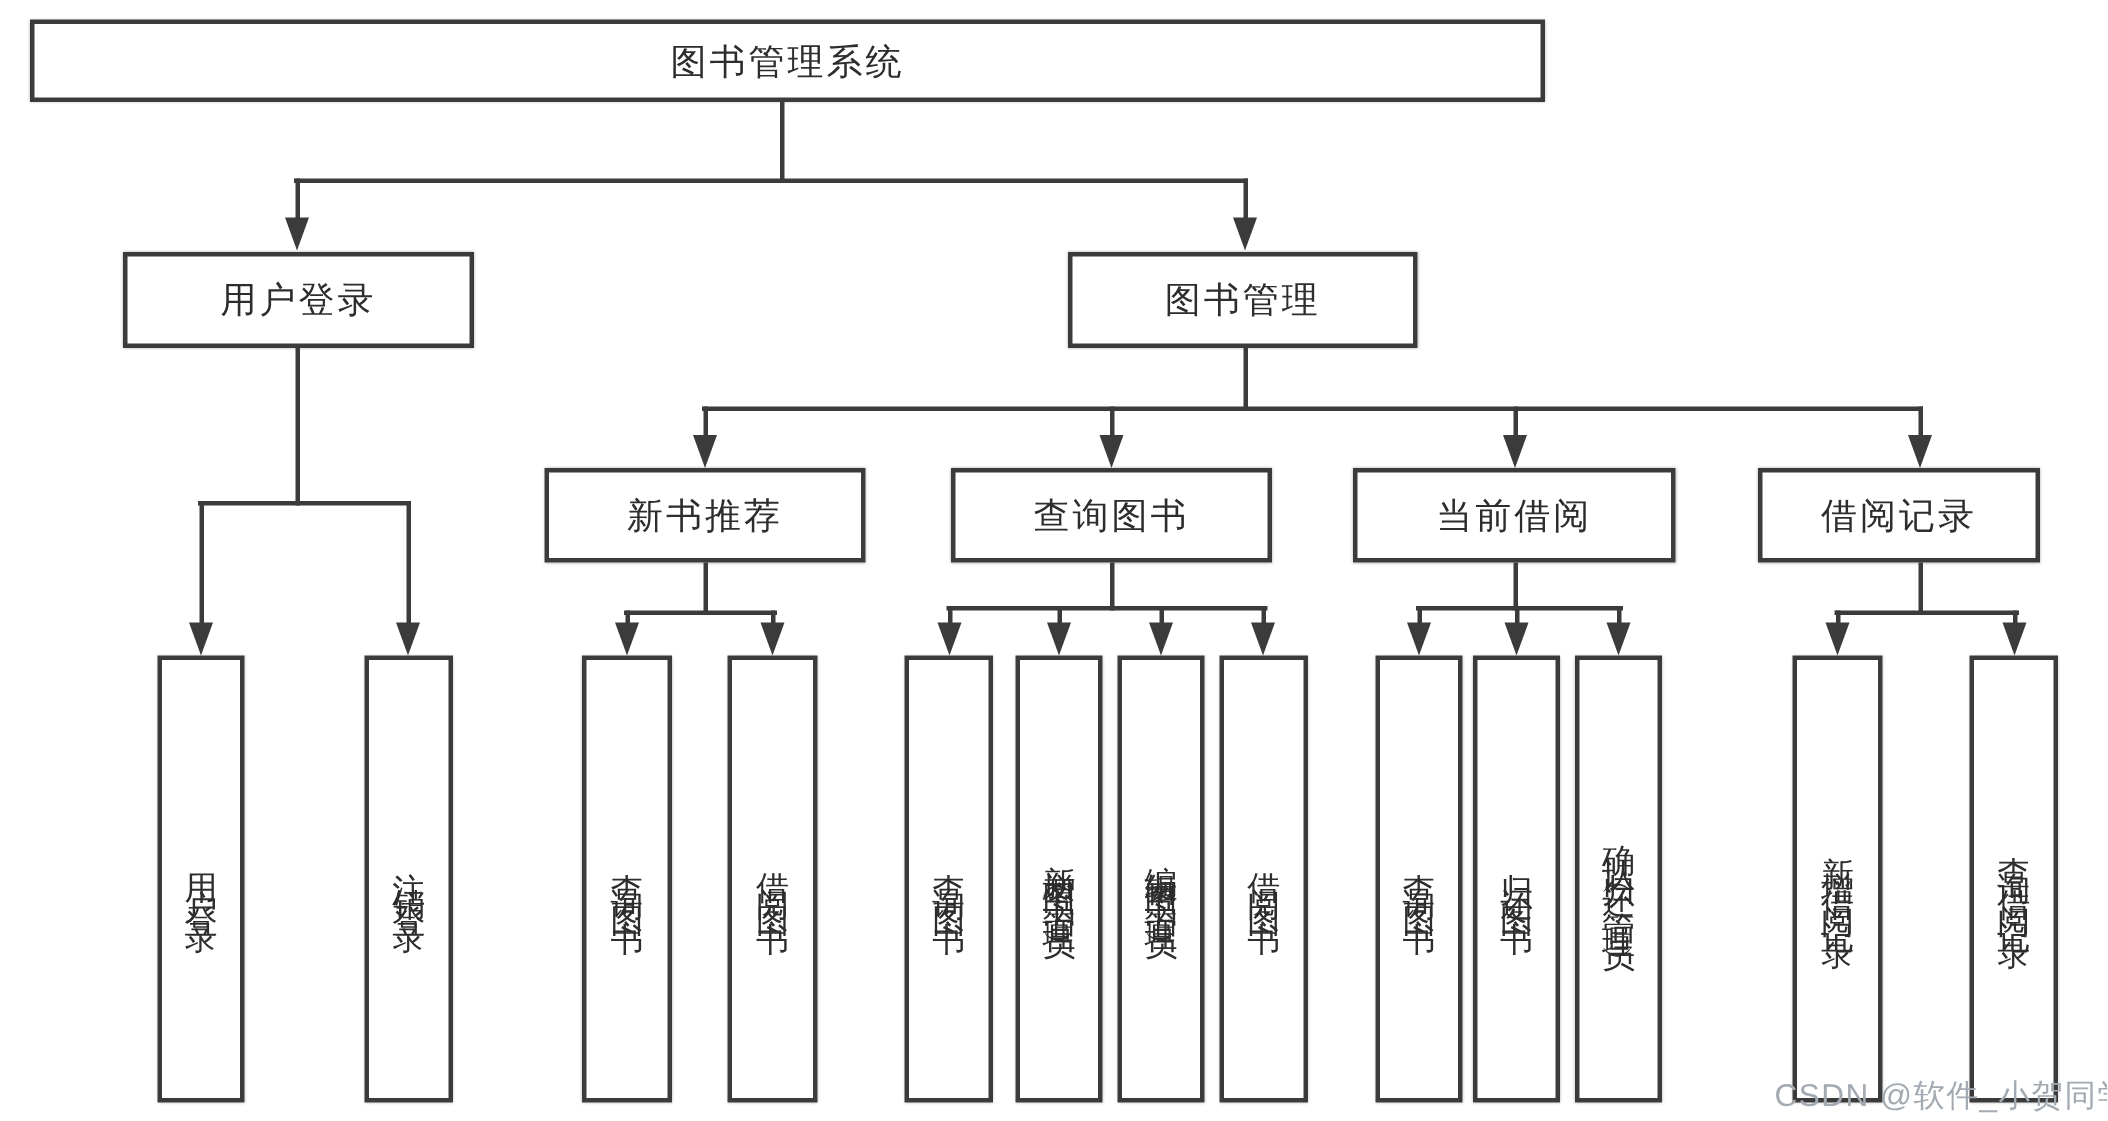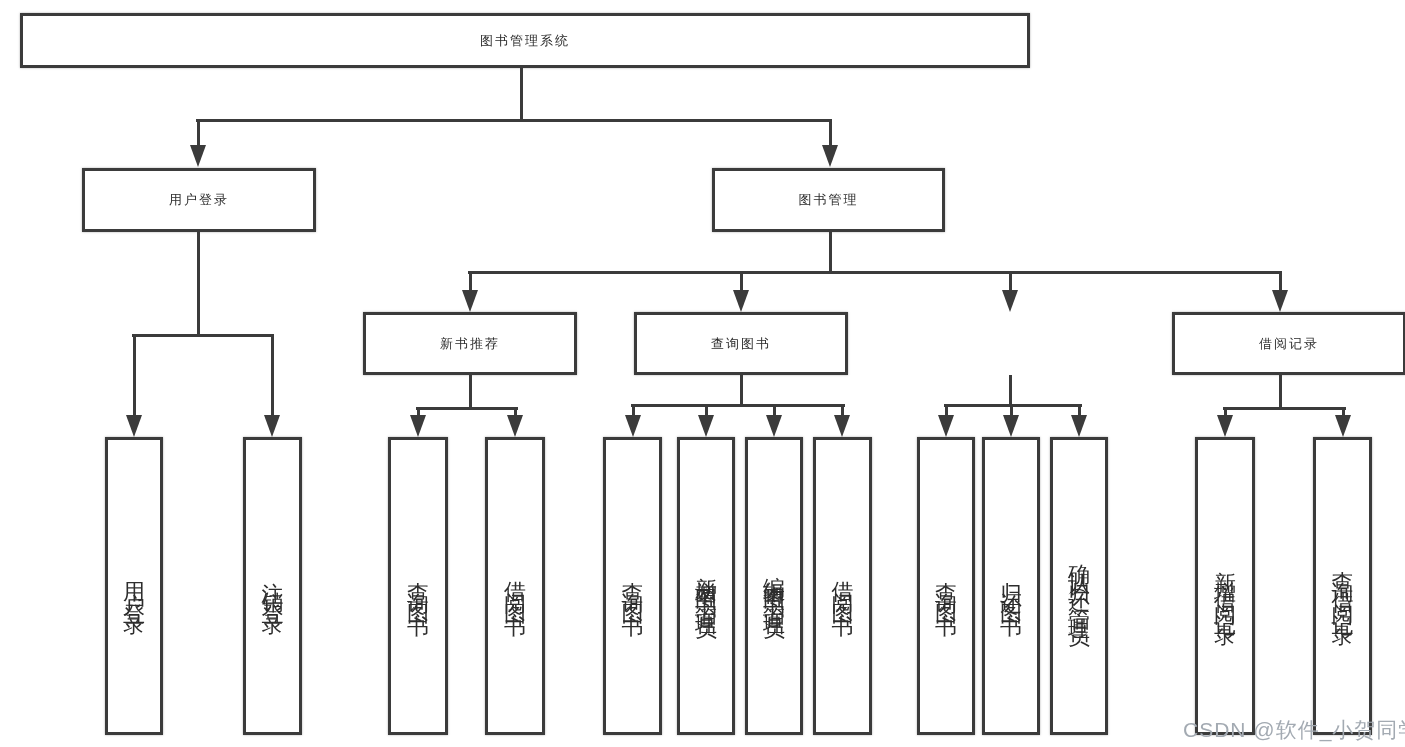--- a/index.html
+++ b/index.html
@@ -1,21 +1,21 @@
 <!DOCTYPE html>
 <html><head>
 <meta charset="utf-8">
 <style>
   html,body{margin:0;padding:0;background:#ffffff;}
   #canvas{position:relative;width:1405px;height:747px;background:#ffffff;overflow:hidden;
           font-family:"Liberation Sans","DejaVu Sans",sans-serif;}
   .box{position:absolute;box-sizing:border-box;border:3px solid #3b3b3b;background:#fff;
        display:flex;align-items:center;justify-content:center;color:#2d2d2d;
        box-shadow:0 0 2px rgba(110,110,110,.55);}
-  .hbox{font-size:13px;letter-spacing:2px;}
+  .hbox{font-size:24px;letter-spacing:2px;}
   .vbox span{writing-mode:vertical-rl;text-orientation:mixed;font-size:22px;line-height:1;}
   .sp-a{letter-spacing:11px;}
   .sp-b{letter-spacing:6px;}
   .sp-c{letter-spacing:9px;}
   .hline,.vline{position:absolute;background:#3b3b3b;}
   .hline{height:3px;}
   .vline{width:3px;}
   .ah{position:absolute;width:0;height:0;border-left:8px solid transparent;
       border-right:8px solid transparent;border-top:22px solid #3b3b3b;}
   .watermark{position:absolute;left:1183px;top:716px;font-size:21px;color:#a3aab2;
@@ -39,22 +39,25 @@
   </div>
 
   <div class="box hbox" style="left:363px;top:312px;width:214px;height:63px">
     <span>新书推荐</span>
   </div>
 
   <div class="box hbox" style="left:634px;top:312px;width:214px;height:63px">
     <span>查询图书</span>
   </div>
 
+  <div class="box hbox" style="left:902px;top:312px;width:215px;height:63px">
+    <span>当前借阅</span>
+  </div>
 
-  <div class="box hbox" style="left:1172px;top:312px;width:234px;height:63px">
+  <div class="box hbox" style="left:1172px;top:312px;width:188px;height:63px">
     <span>借阅记录</span>
   </div>
 
   <div class="box vbox" style="left:105px;top:437px;width:58px;height:298px">
     <span class="sp-a">用户登录</span>
   </div>
 
   <div class="box vbox" style="left:243px;top:437px;width:59px;height:298px">
     <span class="sp-a">注销登录</span>
   </div>

